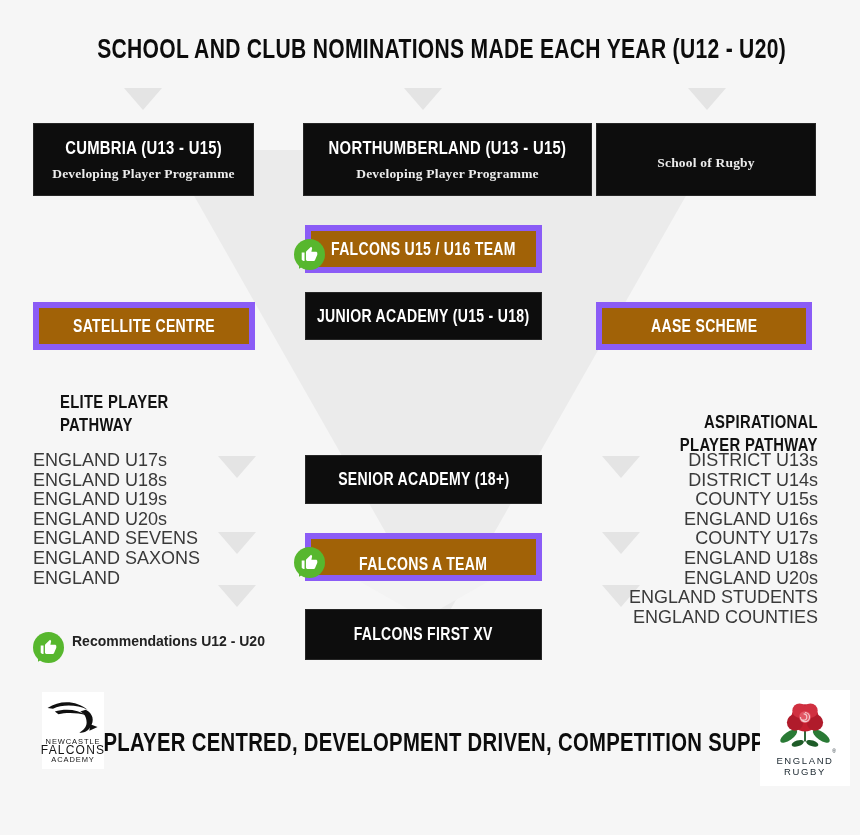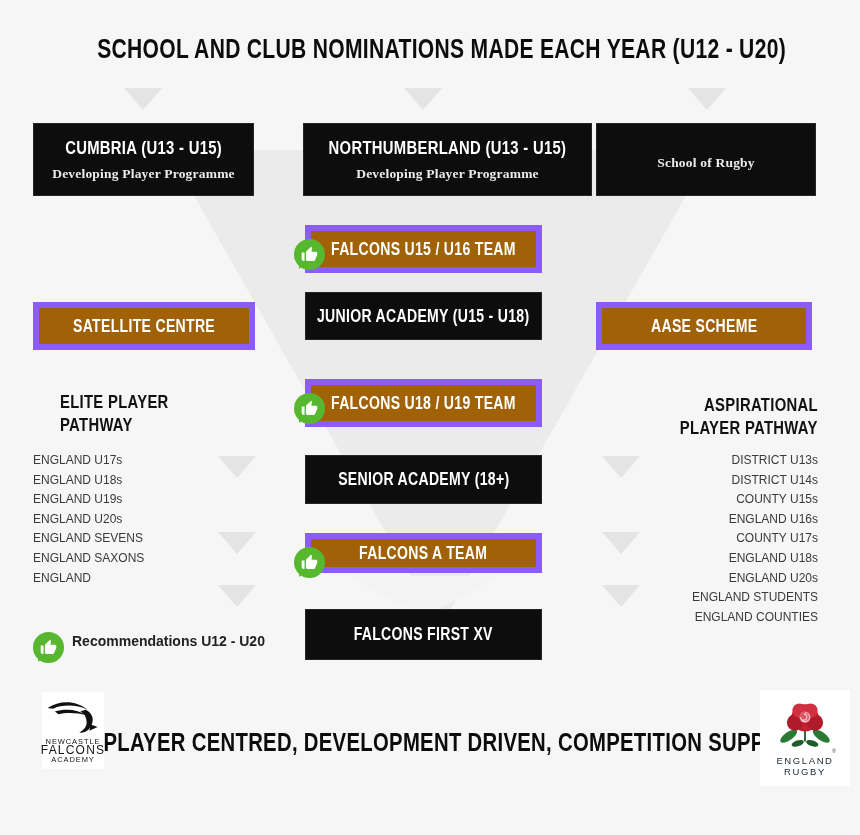--- a/index.html
+++ b/index.html
@@ -26,21 +26,21 @@
   .box1-s{font-size:13.5px;font-weight:700;color:#ececec;margin-top:7px;letter-spacing:.2px;font-family:Liberation Serif, serif;}
   .box-one{font-size:18px;}
   
   .scout{position:absolute;width:31px;height:31px;background:#57b72e;border-radius:50%;}
   .scout::after{content:"";position:absolute;left:1px;bottom:-4px;border:5px solid transparent;
                 border-top:9px solid #57b72e;transform:rotate(30deg);}
   .scout svg{position:absolute;left:7px;top:7px;width:17px;height:17px;fill:#ffffff;}
   .scout-in{left:-17px;top:8px;}
   
   .pathway-h{position:absolute;font-size:19px;line-height:23px;color:#111;}
-  .list{position:absolute;font-size:12px;line-height:19.6px;color:#3a3a3a;}
+  .list{position:absolute;font-size:18px;line-height:19.6px;color:#3a3a3a;}
   .list.right{text-align:right;}
   
   .legend-txt{position:absolute;left:72px;top:633px;font-size:14px;line-height:17px;
               font-weight:700;color:#222;}
   
   .title{position:absolute;left:0;right:0;top:34px;text-align:center;font-size:27px;
          line-height:30px;color:#0c0c0c;}
   .tagline{position:absolute;left:0;right:0;top:727px;text-align:center;font-size:26px;
            line-height:30px;color:#0c0c0c;}
   .logo{position:absolute;background:#ffffff;display:flex;flex-direction:column;
@@ -102,33 +102,25 @@
     <span class="cn">JUNIOR ACADEMY (U15 - U18)</span>
   </div>
   <div class="box gy box-one" style="left:596px;top:302px;width:216px;height:48px;">
     <span class="cn">AASE SCHEME</span>
   </div>
 
   <div class="pathway-h" style="left:33px;top:390px;margin-left:27px;">
     <div><span class="cn cn-l">ELITE PLAYER</span></div>
     <div><span class="cn cn-l">PATHWAY</span></div>
   </div>
-  <div class="pathway-h" style="right:42px;top:393px;text-align:right;">
+  <div class="pathway-h" style="right:42px;top:410px;text-align:right;">
     <div><span class="cn cn-r">ASPIRATIONAL</span></div>
     <div><span class="cn cn-r">PLAYER PATHWAY</span></div>
   </div>
 
-  <div class="box gy box-one" style="left:305px;top:379px;width:237px;height:48px;">
-    <span class="scout scout-in">
-      <svg viewBox="0 0 24 24">
-          <path d="M1 21h4V9H1v12zM23 10c0-1.1-.9-2-2-2h-6.31l.95-4.57.03-.32c0-.41-.17-.79-.44-1.06L14.17 1 7.59 7.58C7.22 7.95 7 8.45 7 9v10c0 1.1.9 2 2 2h9c.83 0 1.54-.5 1.84-1.22l3.02-7.05c.09-.23.14-.47.14-.73v-2z"></path>
-        </svg>
-    </span>
-    <span class="cn">FALCONS U18 / U19 TEAM</span>
-  </div>
 
   <div class="list" style="left:33px;top:451px;">
     <div>ENGLAND U17s</div>
     <div>ENGLAND U18s</div>
     <div>ENGLAND U19s</div>
     <div>ENGLAND U20s</div>
     <div>ENGLAND SEVENS</div>
     <div>ENGLAND SAXONS</div>
     <div>ENGLAND</div>
   </div>
@@ -142,21 +134,21 @@
     <div>ENGLAND U18s</div>
     <div>ENGLAND U20s</div>
     <div>ENGLAND STUDENTS</div>
     <div>ENGLAND COUNTIES</div>
   </div>
 
   <div class="box bk box-one" style="left:305px;top:455px;width:237px;height:49px;">
     <span class="cn">SENIOR ACADEMY (18+)</span>
   </div>
 
-  <div class="box gy box-one" style="left:305px;top:533px;width:237px;height:40px;">
+  <div class="box gy box-one" style="left:305px;top:533px;width:237px;height:48px;justify-content:flex-end;">
     <span class="scout scout-in">
       <svg viewBox="0 0 24 24">
           <path d="M1 21h4V9H1v12zM23 10c0-1.1-.9-2-2-2h-6.31l.95-4.57.03-.32c0-.41-.17-.79-.44-1.06L14.17 1 7.59 7.58C7.22 7.95 7 8.45 7 9v10c0 1.1.9 2 2 2h9c.83 0 1.54-.5 1.84-1.22l3.02-7.05c.09-.23.14-.47.14-.73v-2z"></path>
         </svg>
     </span>
     <span class="cn">FALCONS A TEAM</span>
   </div>
 
   <div class="box bk box-one" style="left:305px;top:609px;width:237px;height:51px;justify-content:center;">
     <span class="cn">FALCONS FIRST XV</span>

